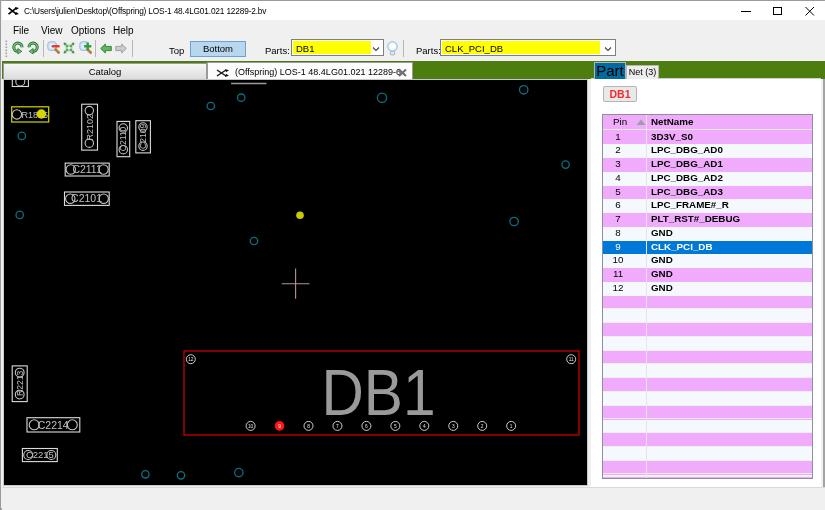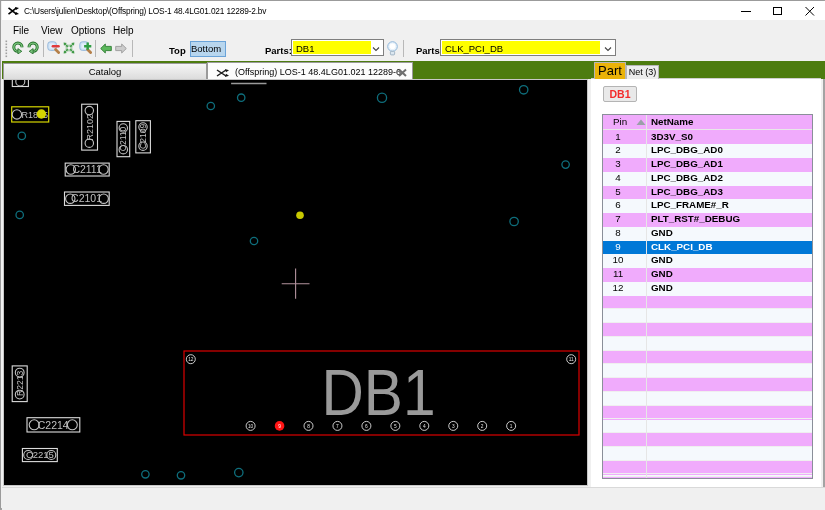--- a/index.html
+++ b/index.html
@@ -13,21 +13,21 @@
   .titlebar { position:absolute; left:1px; top:0; width:823px; height:19px; background:#ffffff; }
   .title-txt { position:absolute; left:22px; top:5px; font-size:8.3px; letter-spacing:-0.02em; color:#000; white-space:pre;text-align:right; }
 
   
   .menubar { position:absolute; left:1px; top:19px; width:823px; height:17px; background:#f0f0f0; }
   .menu-item { position:absolute; top:5px; font-size:10px; color:#000; }
 
   
   .toolbar { position:absolute; left:1px; top:36px; width:823px; height:24px; background:#f0f0f0; }
   .tsep { position:absolute; top:3px; width:1px; height:17px; background:#b8b8b8; }
-  .tlabel { position:absolute; font-size:9.5px; color:#000; top:8px;font-weight:bold; }
+  .tlabel { position:absolute; font-size:9.5px; color:#000; top:8px; }
   .combo { position:absolute; top:2px; height:17px; border:1px solid #7f7f7f; background:#ffffff; font-size:9.5px; }
   .combo .sel { position:absolute; left:1px; top:1px; height:13px; background:#ffff00; }
 
   .combo .ctext { position:absolute; left:4px; top:3px; color:#000; }
   .combo .arrow { position:absolute; right:3px; top:5px; width:8px; height:8px; }
 
   
   .tabrow { position:absolute; left:1px; top:60px; width:823px; height:18px; background:#4d7c0f; }
   .dtab { position:absolute; font-size:9.5px; border:1px solid #9a9a9a; white-space:nowrap; }
 
@@ -138,21 +138,21 @@
     <svg class="abs" style="left:98px;top:6px" width="12" height="11" viewBox="0 0 12 11">
       <path d="M0.7 5.5 L5.3 1 L5.3 3.4 L11.3 3.4 L11.3 7.6 L5.3 7.6 L5.3 10 Z" fill="#5cb85c" stroke="#2e7d32" stroke-width="0.9"></path>
     </svg>
 
     <svg class="abs" style="left:113px;top:6px" width="12" height="11" viewBox="0 0 12 11">
       <path d="M11.3 5.5 L6.7 1 L6.7 3.4 L0.7 3.4 L0.7 7.6 L6.7 7.6 L6.7 10 Z" fill="#cccccc" stroke="#9a9a9a" stroke-width="0.9"></path>
     </svg>
     <div class="tsep" style="left:130px"></div>
 
     <span class="tlabel" style="left:167px">Top</span>
-    <div class="abs" style="left:188px;top:3.5px;width:36px;height:16px;background:#b8d6ee;border:1px solid #6aa3d8;font-size:9.5px;text-align:left;line-height:14px;color:#000">Bottom</div>
+    <div class="abs" style="left:188px;top:3.5px;width:56px;height:16px;background:#b8d6ee;border:1px solid #6aa3d8;font-size:9.5px;text-align:center;line-height:14px;color:#000">Bottom</div>
 
     <span class="tlabel" style="left:263px">Parts:</span>
     <div class="combo" style="left:289px;width:93px">
       <span class="sel" style="width:78px"></span>
       <span class="ctext">DB1</span>
       <svg class="arrow" viewBox="0 0 8 8">
           <path d="M1 2.5 L4 5.5 L7 2.5" fill="none" stroke="#444" stroke-width="1.1"></path>
         </svg>
     </div>
 
@@ -180,21 +180,21 @@
         <path d="M9 0 L13 1.2 L10 3.2 Z" fill="#1a1a1a"></path>
         <path d="M9 8 L13 6.8 L10 4.8 Z" fill="#1a1a1a"></path>
       </svg>
       <span style="position:absolute;left:27px;top:3.5px;font-size:9px;white-space:pre">(Offspring) LOS-1 48.4LG01.021 12289-6</span>
       <svg class="abs" style="left:190px;top:5px" width="9" height="9" viewBox="0 0 9 9">
         <path d="M1 1.5 L8 8 M1 8 L8 1.5" stroke="#6e6e6e" stroke-width="2"></path>
       </svg>
     </div>
   </div>
 
-  <div class="dtab" style="left:593px;top:61px;width:32px;height:16.5px;background:#eab308;border-color:#b6b6b6;border-bottom:none;text-align:center;line-height:16px;font-size:13px;z-index:3">Part</div>
+  <div class="dtab" style="left:593px;top:61px;width:32px;height:16.5px;background:#0369a1;border-color:#b6b6b6;border-bottom:none;text-align:center;line-height:16px;font-size:15px;z-index:3">Part</div>
   <div class="dtab" style="left:625px;top:63.5px;width:33px;height:14px;background:#ededed;border-color:#b6b6b6;border-bottom:none;text-align:center;line-height:13px;font-size:9px;z-index:2">Net (3)</div>
 
   <div class="canvas">
     <svg width="583" height="405" viewBox="0 0 583 405" style="position:absolute;left:0;top:0">
       <rect x="8.3" y="-8" width="16.1" height="14.5" fill="none" stroke="#dcdcdc" stroke-width="1.1"></rect>
       <circle cx="16.3" cy="1.5" r="4.5" fill="none" stroke="#c2c2c2" stroke-width="1.1"></circle>
       <path d="M227.1 3.4 H262.5" stroke="#9a9a9a" stroke-width="1.5" fill="none"></path>
       <rect x="7.7" y="26.8" width="37" height="15.2" fill="none" stroke="#d6d600" stroke-width="1.2"></rect>
       <circle cx="12.9" cy="34.4" r="4.7" fill="none" stroke="#c2c2c2" stroke-width="1.1"></circle>
       <text x="17.5" y="37.8" font-size="9" fill="#c0c0c0" font-family="Liberation Sans, sans-serif">R1805</text>

